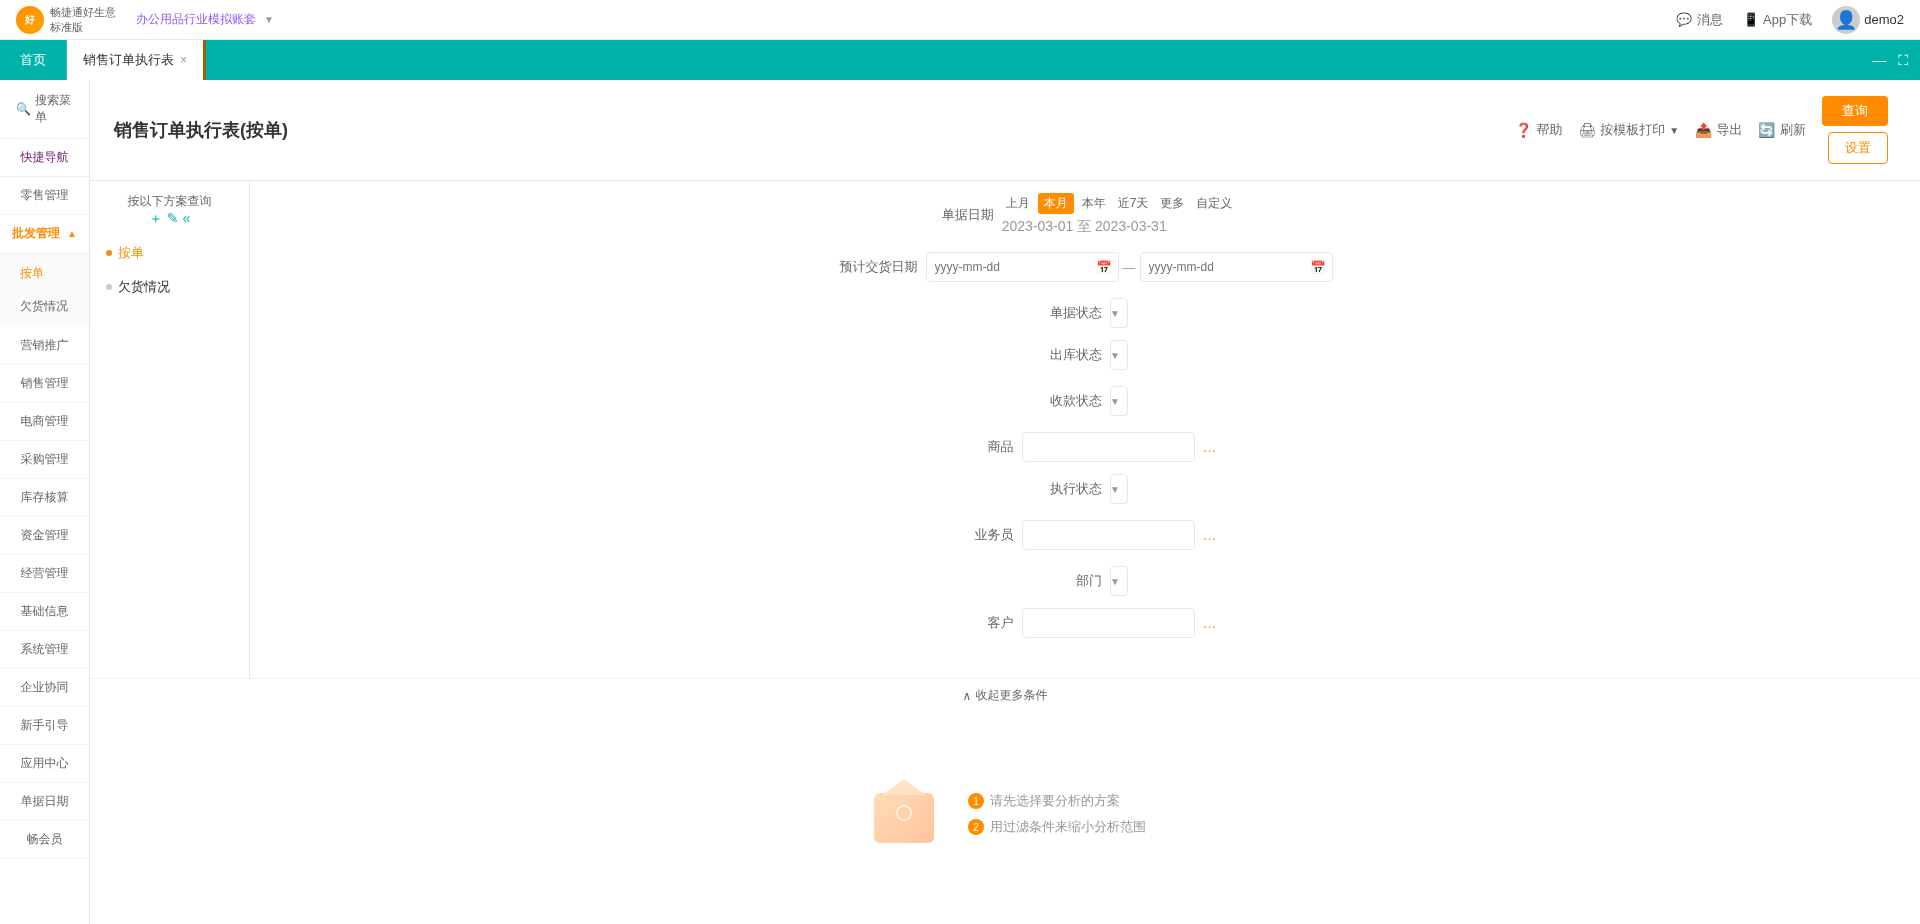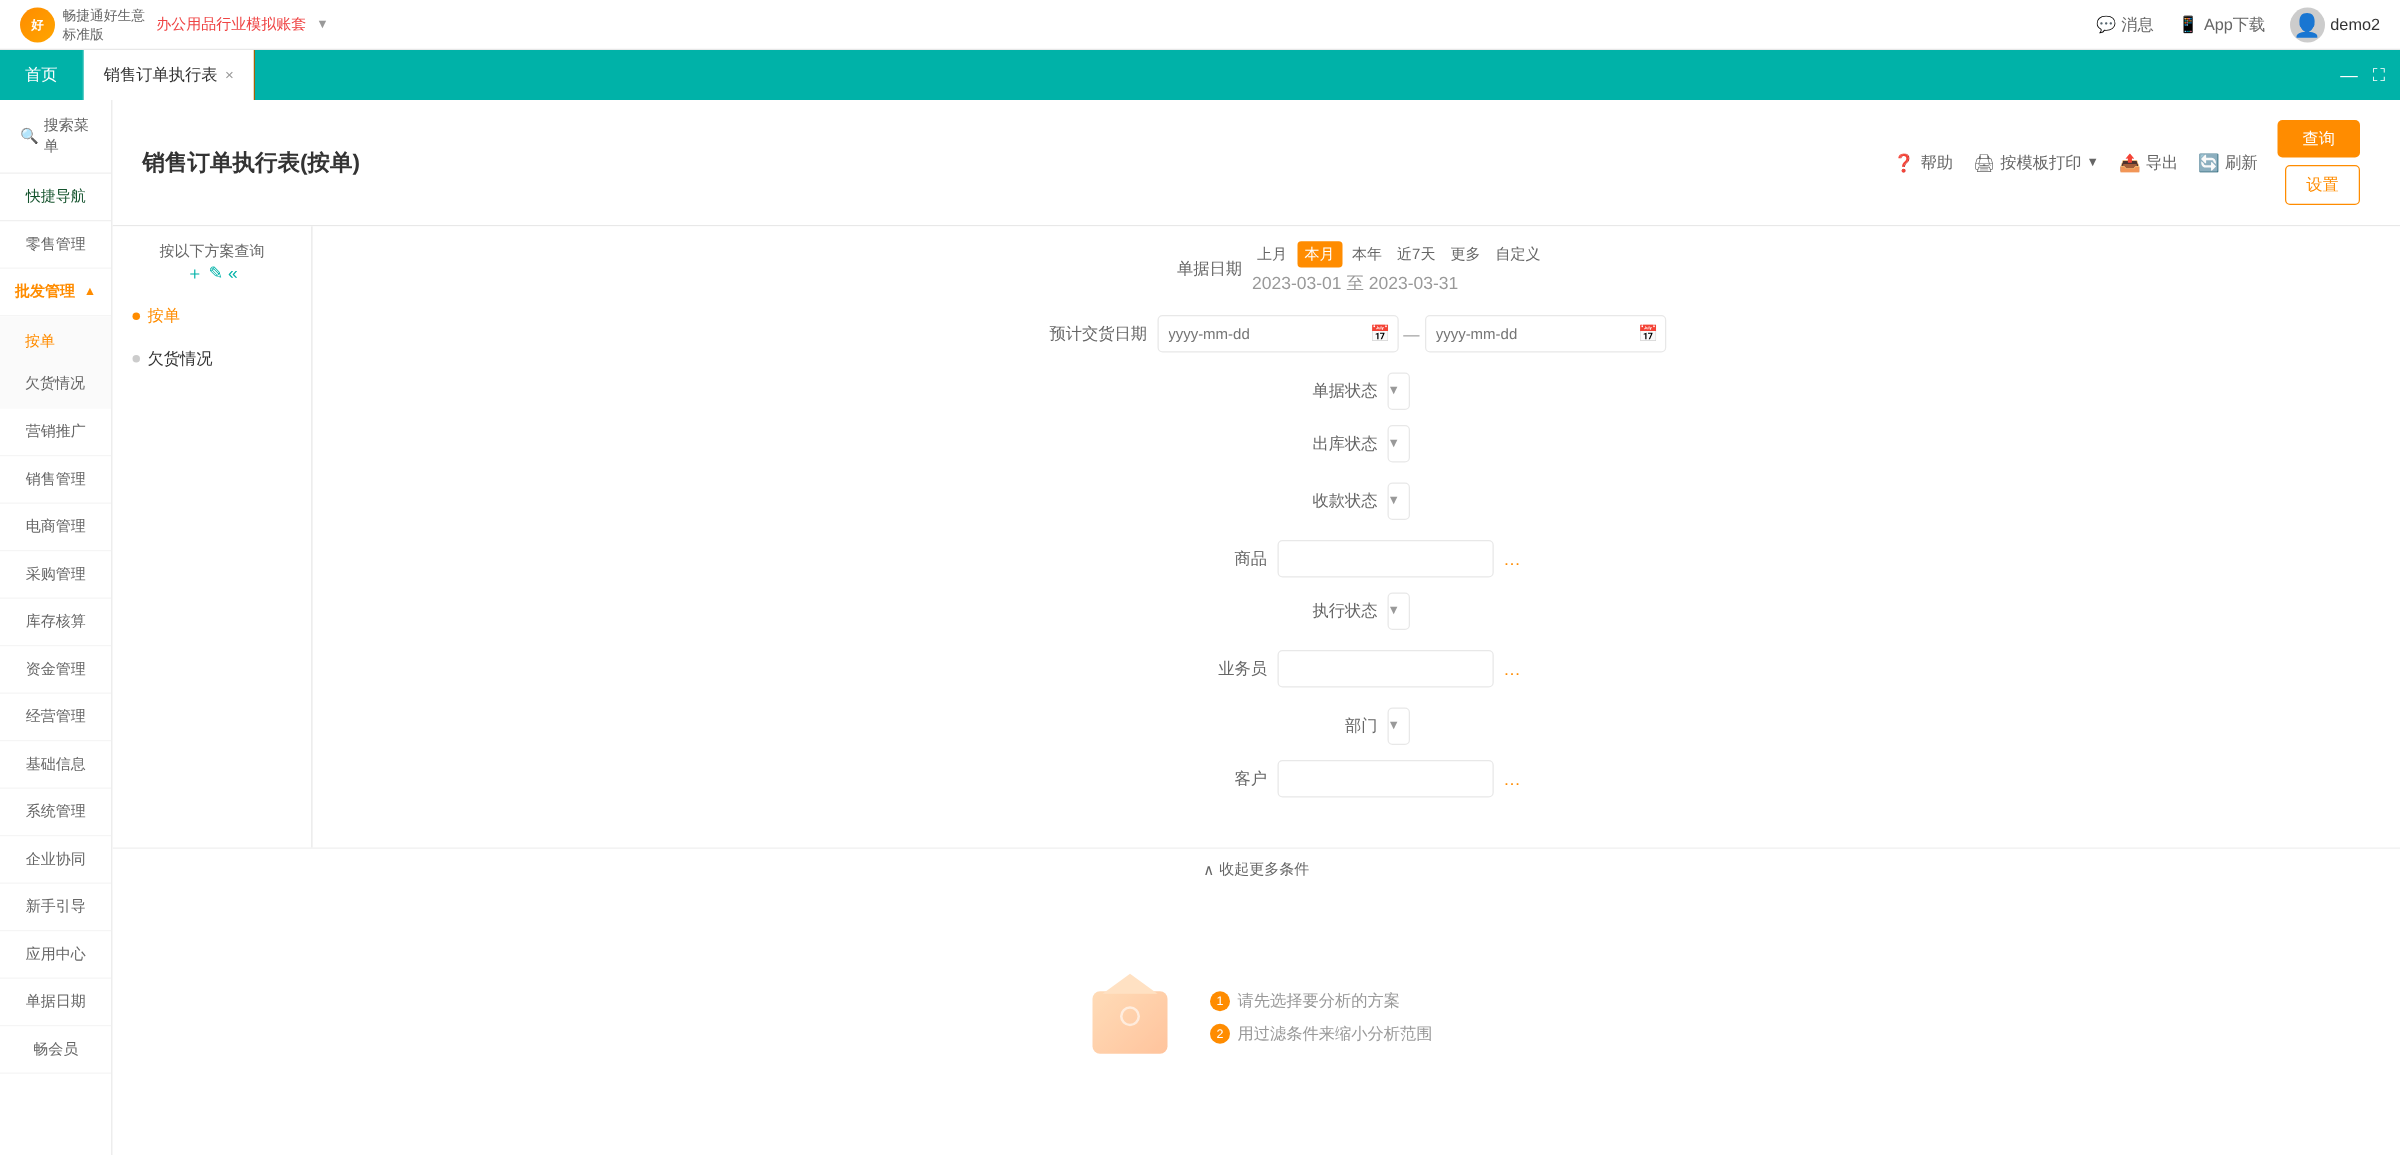--- a/index.html
+++ b/index.html
@@ -13,21 +13,21 @@
       align-items: center;
       justify-content: space-between;
       padding: 0 16px;
       border-bottom: 1px solid #e8e8e8;
       flex-shrink: 0;
     }
     .top-bar-left { display: flex; align-items: center; gap: 8px; }
     .logo-area { display: flex; align-items: center; gap: 6px; }
     .logo-icon { width: 28px; height: 28px; background: linear-gradient(135deg, #ff8c00, #ffa500); border-radius: 50%; display: flex; align-items: center; justify-content: center; color: #fff; font-size: 10px; font-weight: bold; }
     .logo-text { font-size: 11px; color: #666; }
-    .app-name { font-size: 12px; color: #ef4444; margin-left: 1px; }
+    .app-name { font-size: 12px; color: #8b5cf6; margin-left: 12px; }
     .dropdown-arrow { color: #999; font-size: 10px; }
     .top-bar-right { display: flex; align-items: center; gap: 20px; }
     .top-bar-action { display: flex; align-items: center; gap: 4px; color: #666; font-size: 13px; cursor: pointer; }
     .user-avatar { width: 28px; height: 28px; border-radius: 50%; background: #ccc; overflow: hidden; display: flex; align-items: center; justify-content: center; }
     .user-name { color: #333; font-size: 13px; }
 
     
     .tab-bar {
       height: 40px;
       background: #00b2a8;
@@ -46,21 +46,21 @@
     }
     .tab-item {
       padding: 0 16px;
       display: flex;
       align-items: center;
       background: #fff;
       color: #333;
       font-size: 13px;
       cursor: pointer;
       gap: 6px;
-      border-right: 1px solid #a16207;
+      border-right: 3px solid #a16207;
     }
     .tab-close { color: #999; font-size: 12px; cursor: pointer; }
     .tab-spacer { flex: 1; }
     .tab-actions { display: flex; align-items: center; gap: 12px; padding: 0 12px; }
     .tab-action-icon { color: #fff; font-size: 14px; cursor: pointer; }
 
     
     .main-content {
       display: flex;
       flex: 1;
@@ -84,21 +84,21 @@
     .sidebar-search-btn {
       display: flex; align-items: center; gap: 4px;
       padding: 4px 8px; font-size: 12px; color: #666; cursor: pointer;
     }
     .sidebar-nav {
       padding: 4px 0;
       border-bottom: 1px solid #f0f0f0;
     }
     .sidebar-nav-item {
       display: flex; align-items: center; justify-content: center;
-      padding: 6px; font-size: 12px; color: #14532d; cursor: pointer; text-align: right;
+      padding: 6px; font-size: 12px; color: #701a75; cursor: pointer; text-align: right;
     }
     .sidebar-item {
       display: flex;
       flex-direction: column;
       align-items: center;
       padding: 10px 4px;
       font-size: 12px;
       color: #666;
       cursor: pointer;
       border-bottom: 1px solid #f5f5f5;

